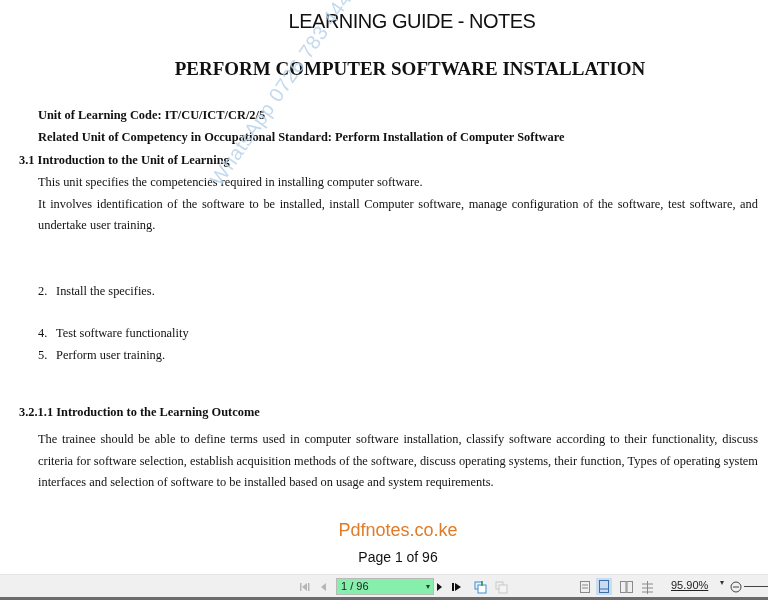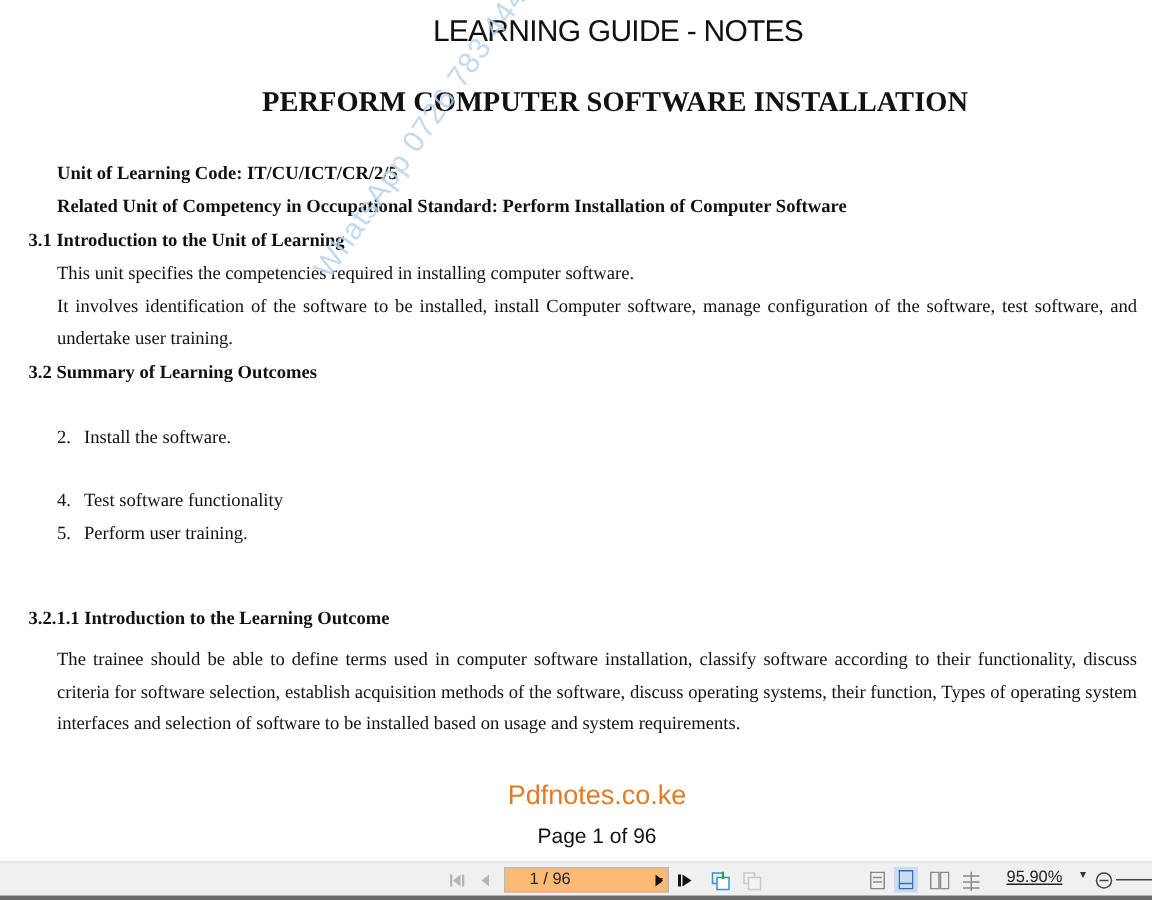--- a/index.html
+++ b/index.html
@@ -35,22 +35,22 @@
       font-family: "Liberation Sans", sans-serif; font-size: 14px; color: #111;
     }
     .toolbar {
       position: absolute; left: 0; top: 574px; width: 768px; height: 22px;
       background: #f0f0f0; border-top: 1px solid #e4e4e4;
     }
     .bottom-edge { position: absolute; left: 0; top: 597px; width: 768px; height: 3px; background: #6b6b6b; }
     .tb-icon { position: absolute; top: 5px; height: 14px; display: flex; align-items: center; justify-content: center; cursor: pointer; }
     .page-select {
       position: absolute; left: 336px; top: 3px; width: 92px; height: 15px;
-      background: #fdba74; border: 1px solid #b9b9b9; font-family: "Liberation Sans", sans-serif; font-size: 11px;
-      line-height: 15px; padding-left: 16px; box-sizing: content-box; color: #222;
+      background: #86efac; border: 1px solid #b9b9b9; font-family: "Liberation Sans", sans-serif; font-size: 11px;
+      line-height: 15px; padding-left: 4px; box-sizing: content-box; color: #222;
     }
     .page-select .arrow { position: absolute; right: 3px; top: 0; font-size: 8px; color: #333; }
     .zoom-value { position: absolute; left: 671px; top: 4px; font-family: "Liberation Sans", sans-serif; font-size: 11px; color: #222; text-decoration: underline; }
     .zoom-drop { position: absolute; left: 720px; top: 3px; font-size: 8px; color: #333; }
     .zoom-slider { position: absolute; left: 744px; top: 11px; width: 24px; height: 1px; background: #444; }
   </style>
 </head>
 <body>
 
 <div class="page">
@@ -58,24 +58,23 @@
   <div class="doc-title">PERFORM COMPUTER SOFTWARE INSTALLATION</div>
 
   <div class="line b" style="left:38px; top:107px;">Unit of Learning Code:  IT/CU/ICT/CR/2/5</div>
   <div class="line b" style="left:38px; top:129px;">Related Unit of Competency in Occupational Standard: Perform Installation of Computer Software</div>
 
   <div class="line b" style="left:19px; top:152px;">3.1 Introduction to the Unit of Learning</div>
   <div class="line" style="left:38px; top:174px;">This unit specifies the competencies required in installing computer software.</div>
   <div class="line" style="left:38px; top:217px;">undertake user training.</div>
   <div class="line just" style="left:38px; top:196px; width:720px;">It involves identification of the software to be installed, install Computer software, manage configuration of the software, test software, and</div>
 
-  <div class="line b" style="left:19px; top:240px;">3.2 Summary of Learning Outcomes</div>
 
   <div class="line" style="left:38px; top:283px;">
-    <span style="display:inline-block;width:18px;">2.</span><span>Install the software.</span>
+    <span style="display:inline-block;width:18px;">2.</span><span>Install the specifies.</span>
   </div>
   <div class="line" style="left:38px; top:325px;">
     <span style="display:inline-block;width:18px;">4.</span><span>Test software functionality</span>
   </div>
   <div class="line" style="left:38px; top:347px;">
     <span style="display:inline-block;width:18px;">5.</span><span>Perform user training.</span>
   </div>
 
 
   <div class="line b" style="left:19px; top:404px;">3.2.1.1  Introduction to the Learning Outcome</div>

